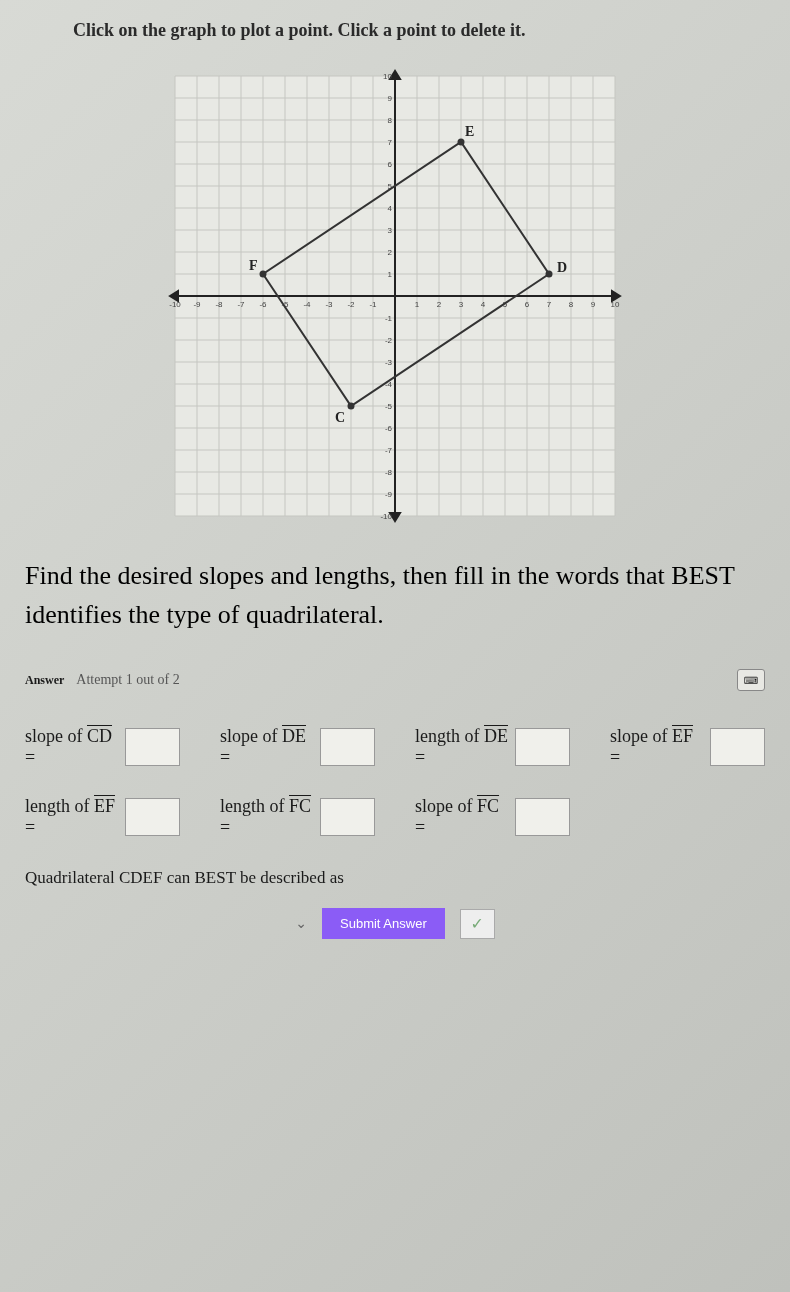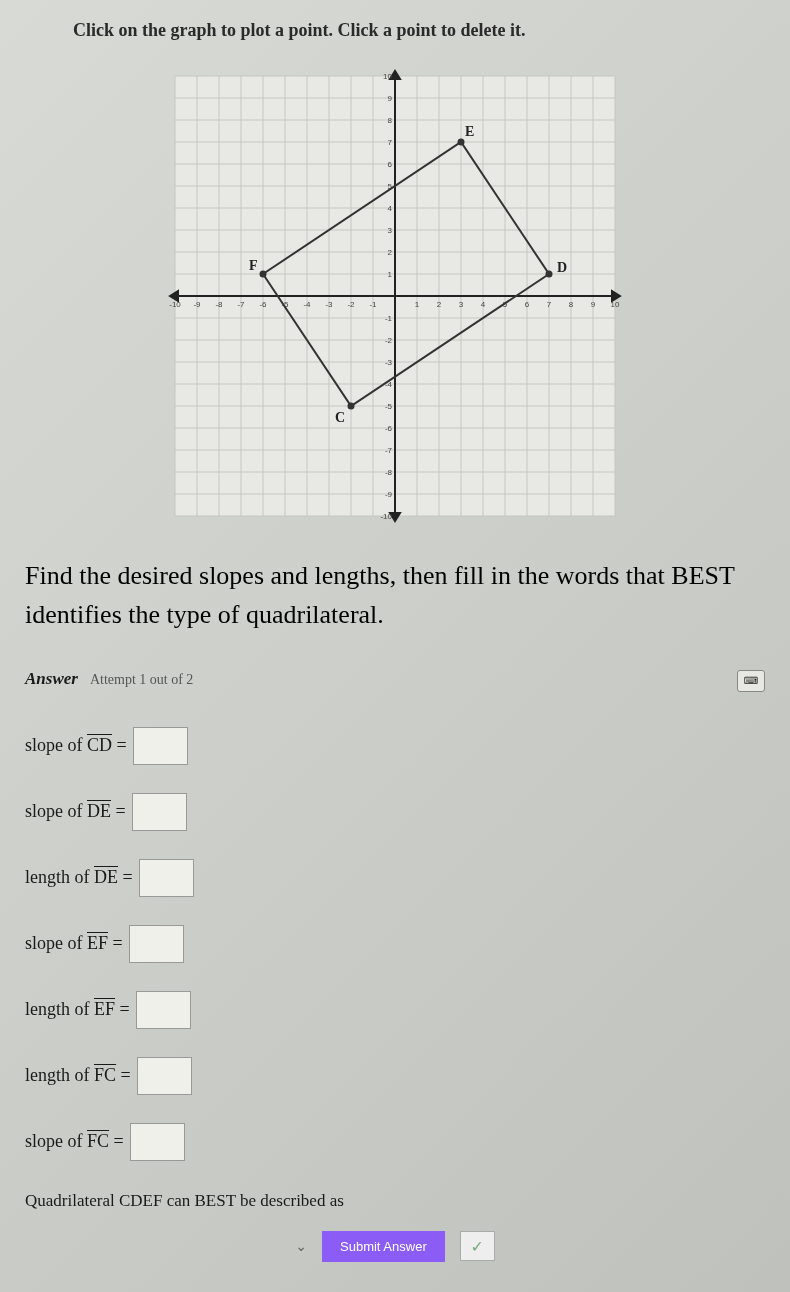--- a/index.html
+++ b/index.html
@@ -38,43 +38,42 @@
       margin-top: 20px;
     }
     .answer-header {
       display: flex;
       align-items: baseline;
       gap: 12px;
       margin-bottom: 35px;
     }
     .answer-label {
       font-weight: bold;
-      font-size: 17px;
-      font-style: italic;
+      font-size: 12px;
     }
     .attempt-text {
       font-size: 14px;
       color: #555;
       text-align: center;
     }
     .keyboard-icon {
       margin-left: auto;
       width: 28px;
       height: 22px;
       border: 1.5px solid #888;
       border-radius: 3px;
       display: flex;
       align-items: center;
       justify-content: center;
       font-size: 10px;
       background: #e8e8e3;
     }
     .fields-grid {
       display: grid;
-      grid-template-columns: 1fr;
+      grid-template-columns: 1fr 1fr 1fr 1fr;
       row-gap: 28px;
       column-gap: 40px;
       margin-bottom: 30px;
     }
     .field-row {
       display: flex;
       align-items: center;
       font-size: 18px;
       gap: 6px;
     }

